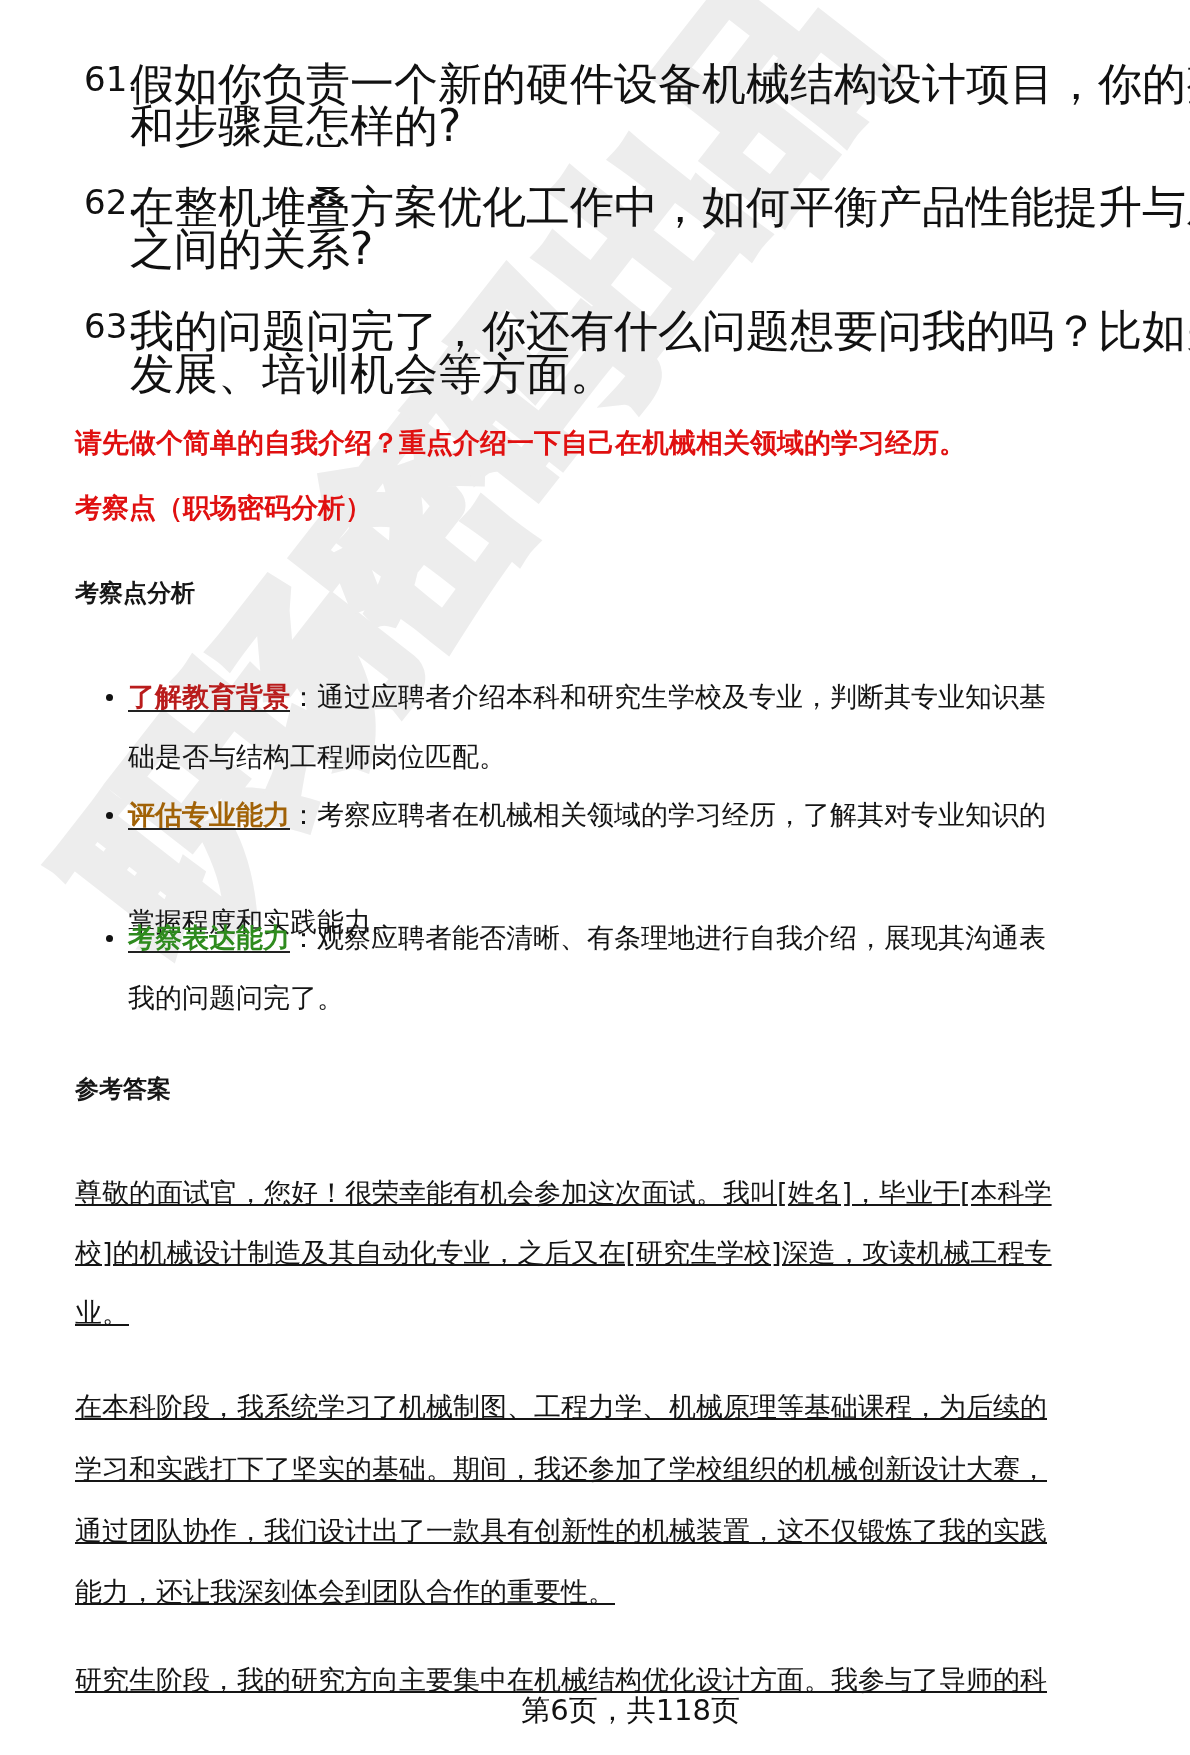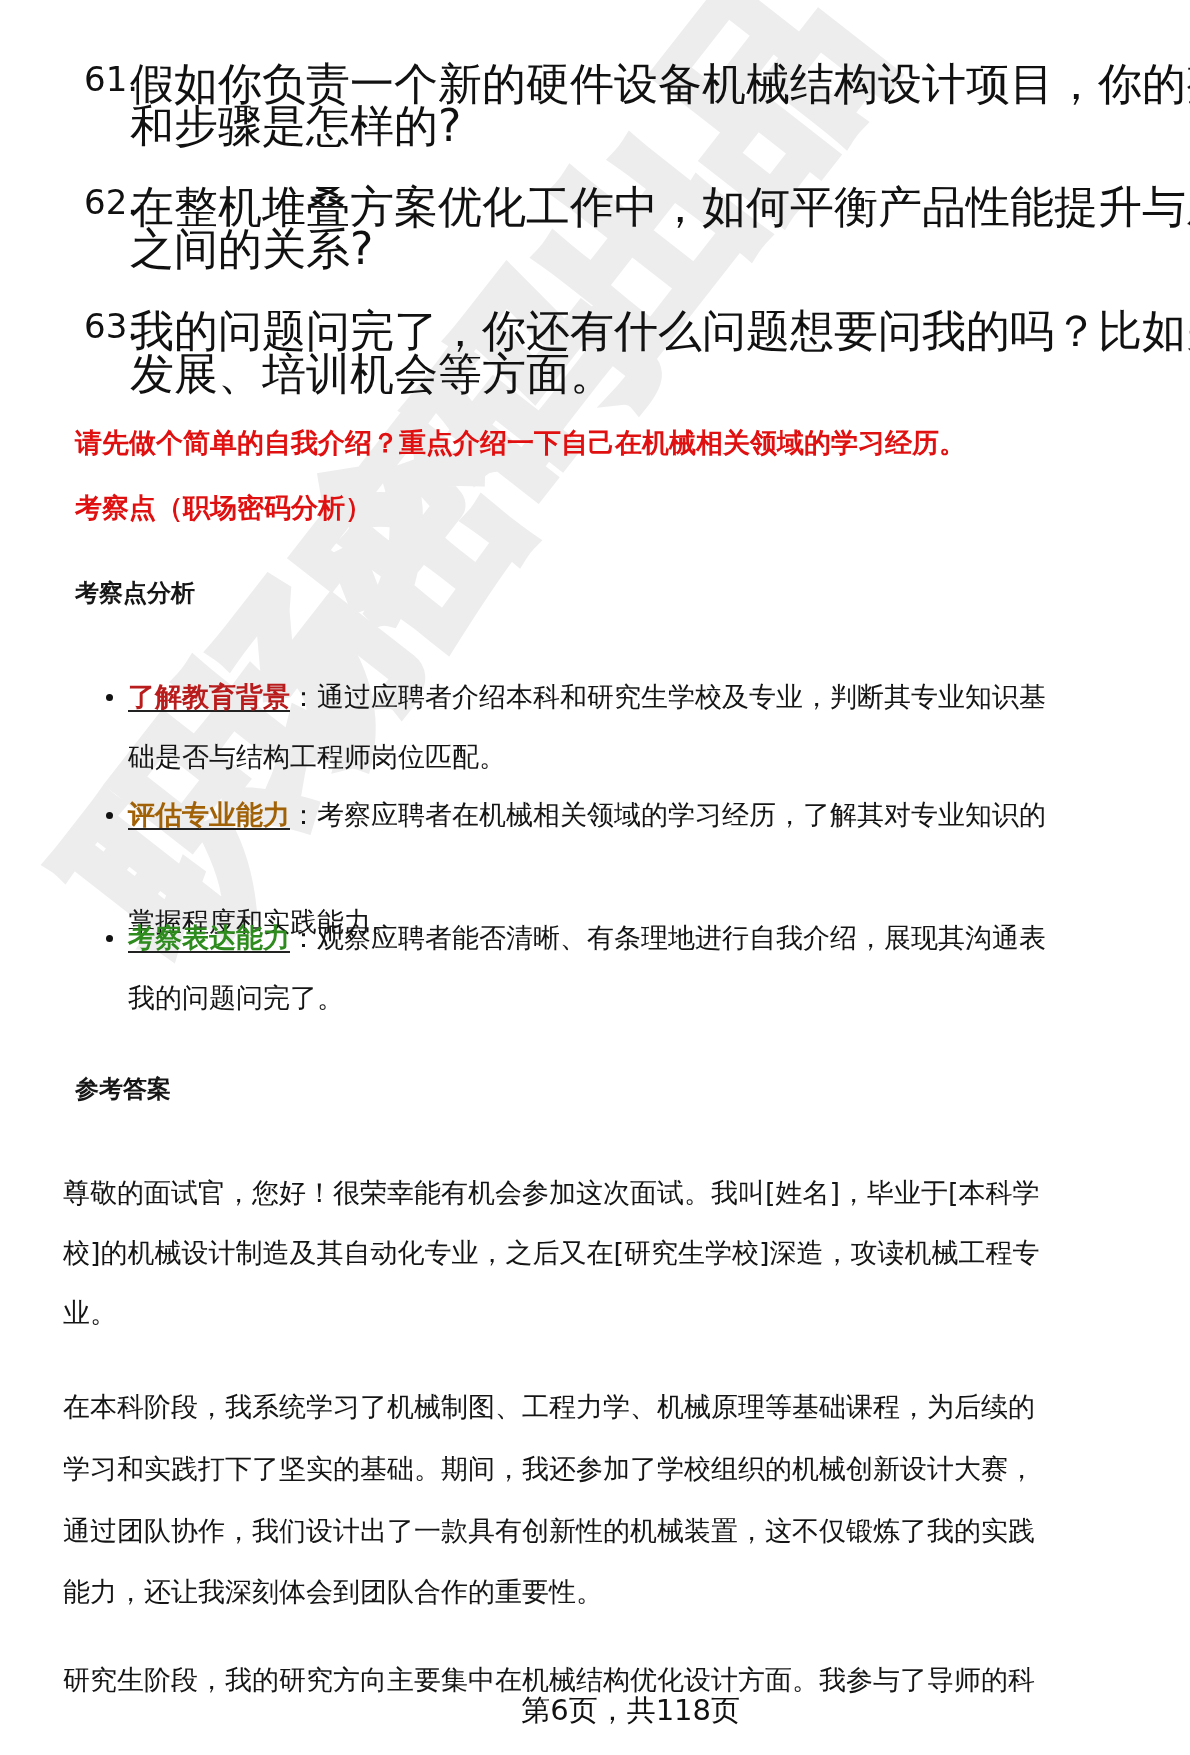--- a/index.html
+++ b/index.html
@@ -6,21 +6,21 @@
   body { width: 1190px; height: 1755px; position: relative; overflow: hidden;
          font-family: "DejaVu Sans", "Liberation Sans", sans-serif; color: #111; }
   .ln { position: absolute; white-space: nowrap; line-height: 1; }
   .q-num { font-size: 34px; left: 60px; margin-left: 24px; }
   .q-text { font-size: 44px; left: 130px; }
   .red-title { font-size: 27px; font-weight: bold; color: #e01010; left: 75px; }
   .h2 { font-size: 24px; font-weight: bold; color: #161616; left: 75px; }
   .bullet-dot { position: absolute; width: 7px; height: 7px; border-radius: 50%; background: #111; left: 106px; }
   .b-text { font-size: 27px; left: 128px; color: #151515; }
   .b-key { font-weight: bold; text-decoration: underline; text-decoration-color: #222; text-underline-offset: 4px; }
-  .p-text { font-size: 27px; left: 63px; color: #151515; }
+  .p-text { font-size: 27px; left: 75px; color: #151515; text-decoration: underline; }
   .footer { font-size: 29px; left: 500px; width: 240px; text-align: right; color: #111; }
   .watermark { position: absolute; left: 120px; top: 780px; font-size: 200px; font-weight: bold;
                color: transparent; -webkit-text-stroke: 14px #ededed; white-space: nowrap;
                transform: rotate(-52deg); transform-origin: left center; z-index: 0; letter-spacing: -10px; }
   .ln, .bullet-dot { z-index: 1; }
 </style>
 </head>
 <body>
 
 <div class="watermark">职场密码出品</div>

